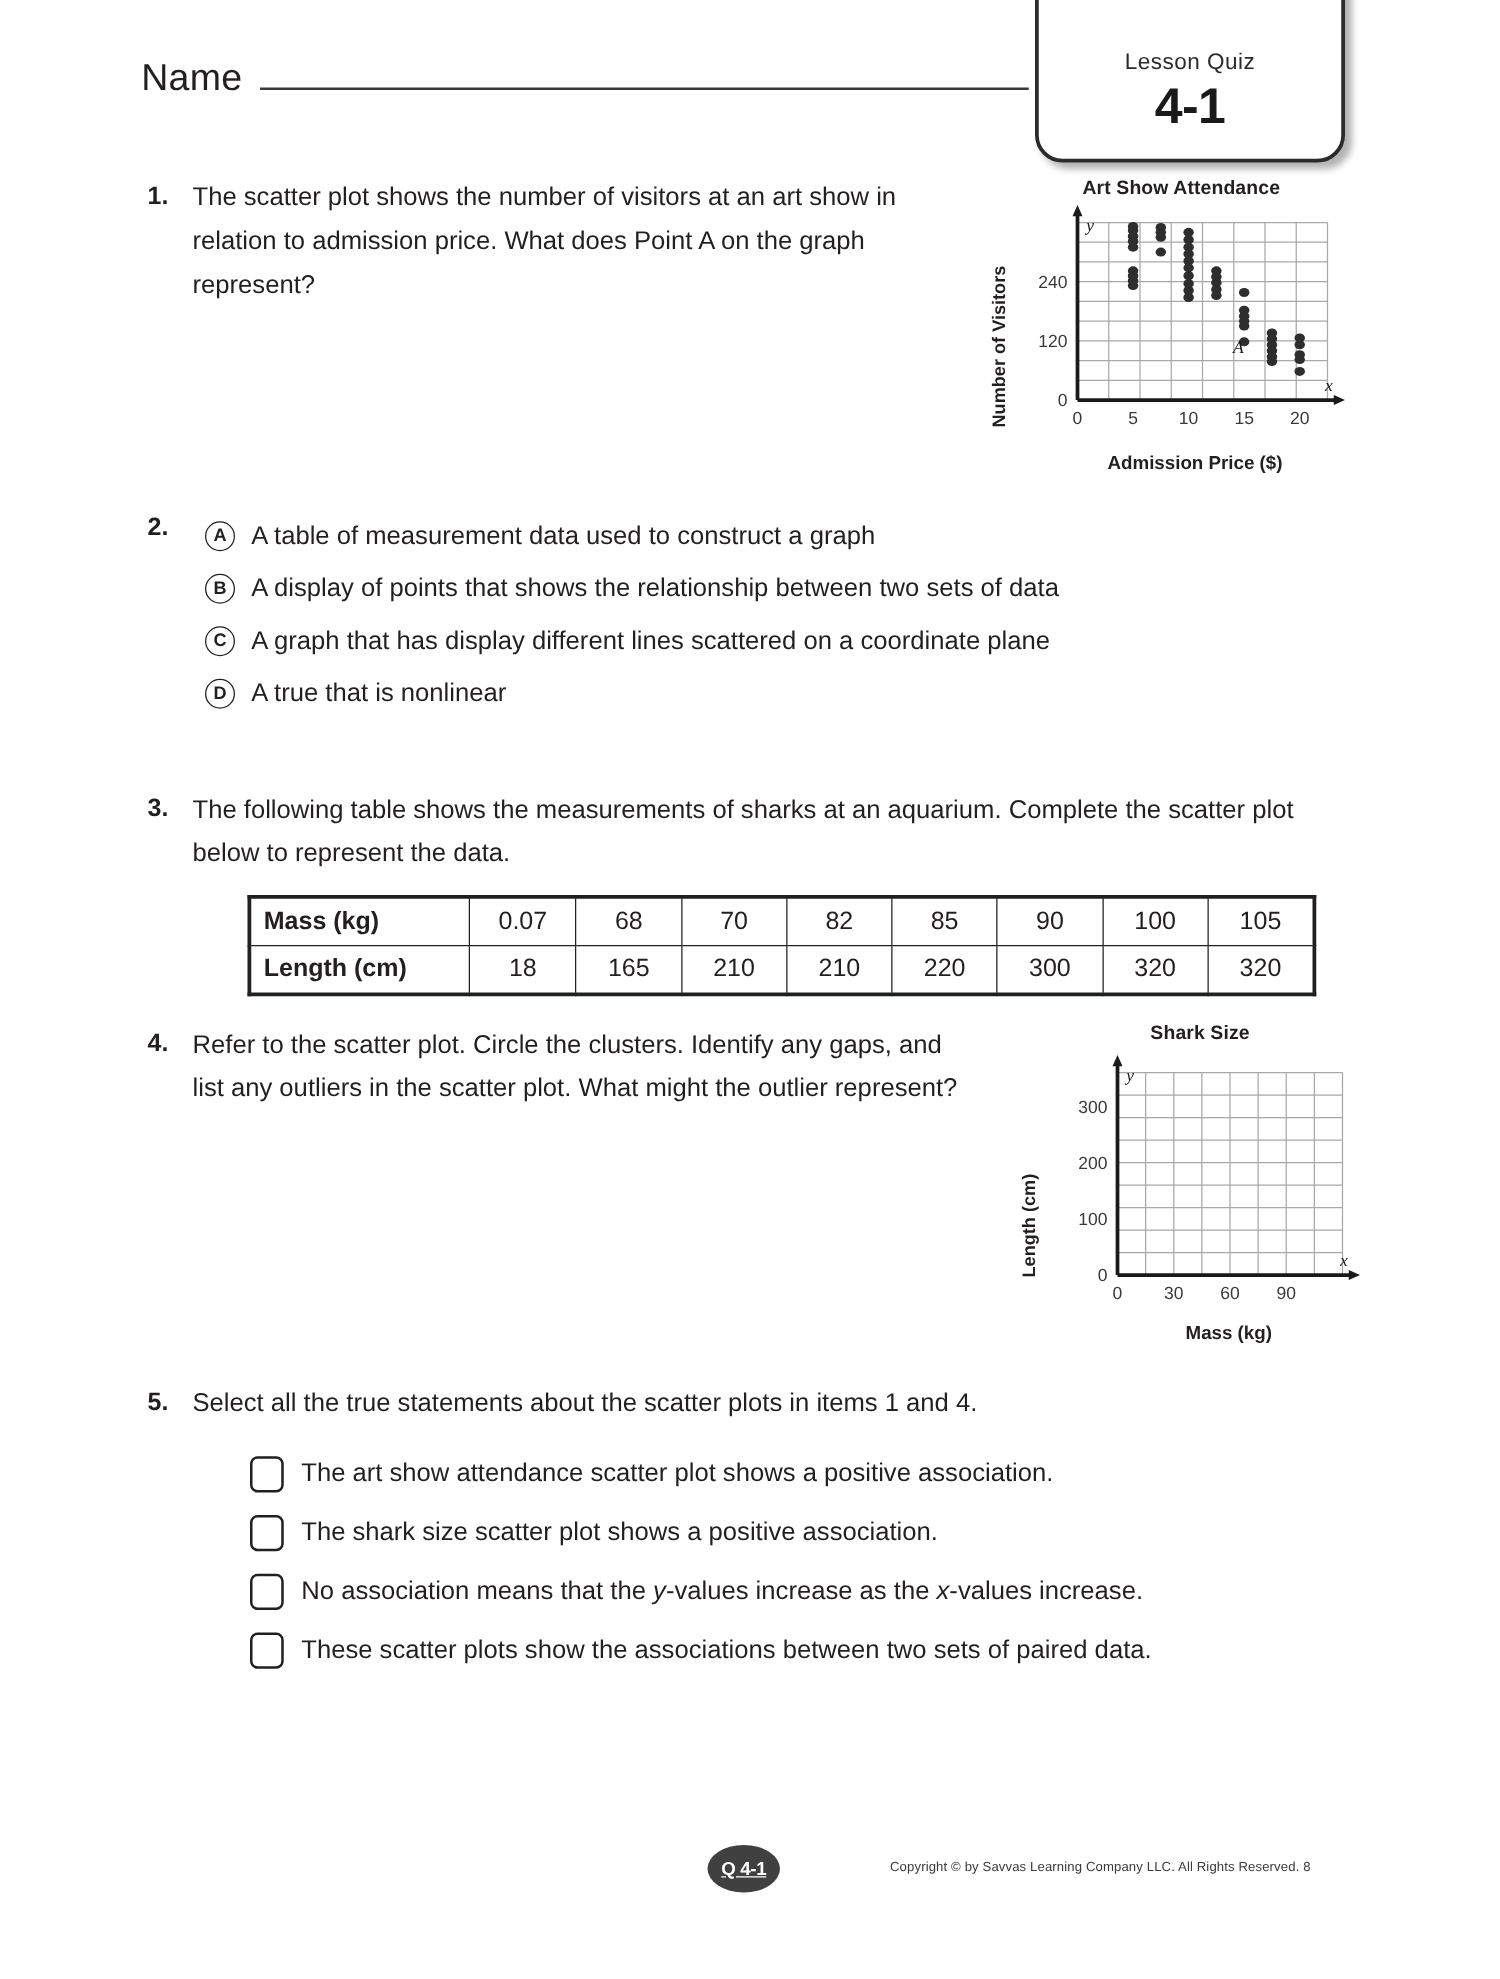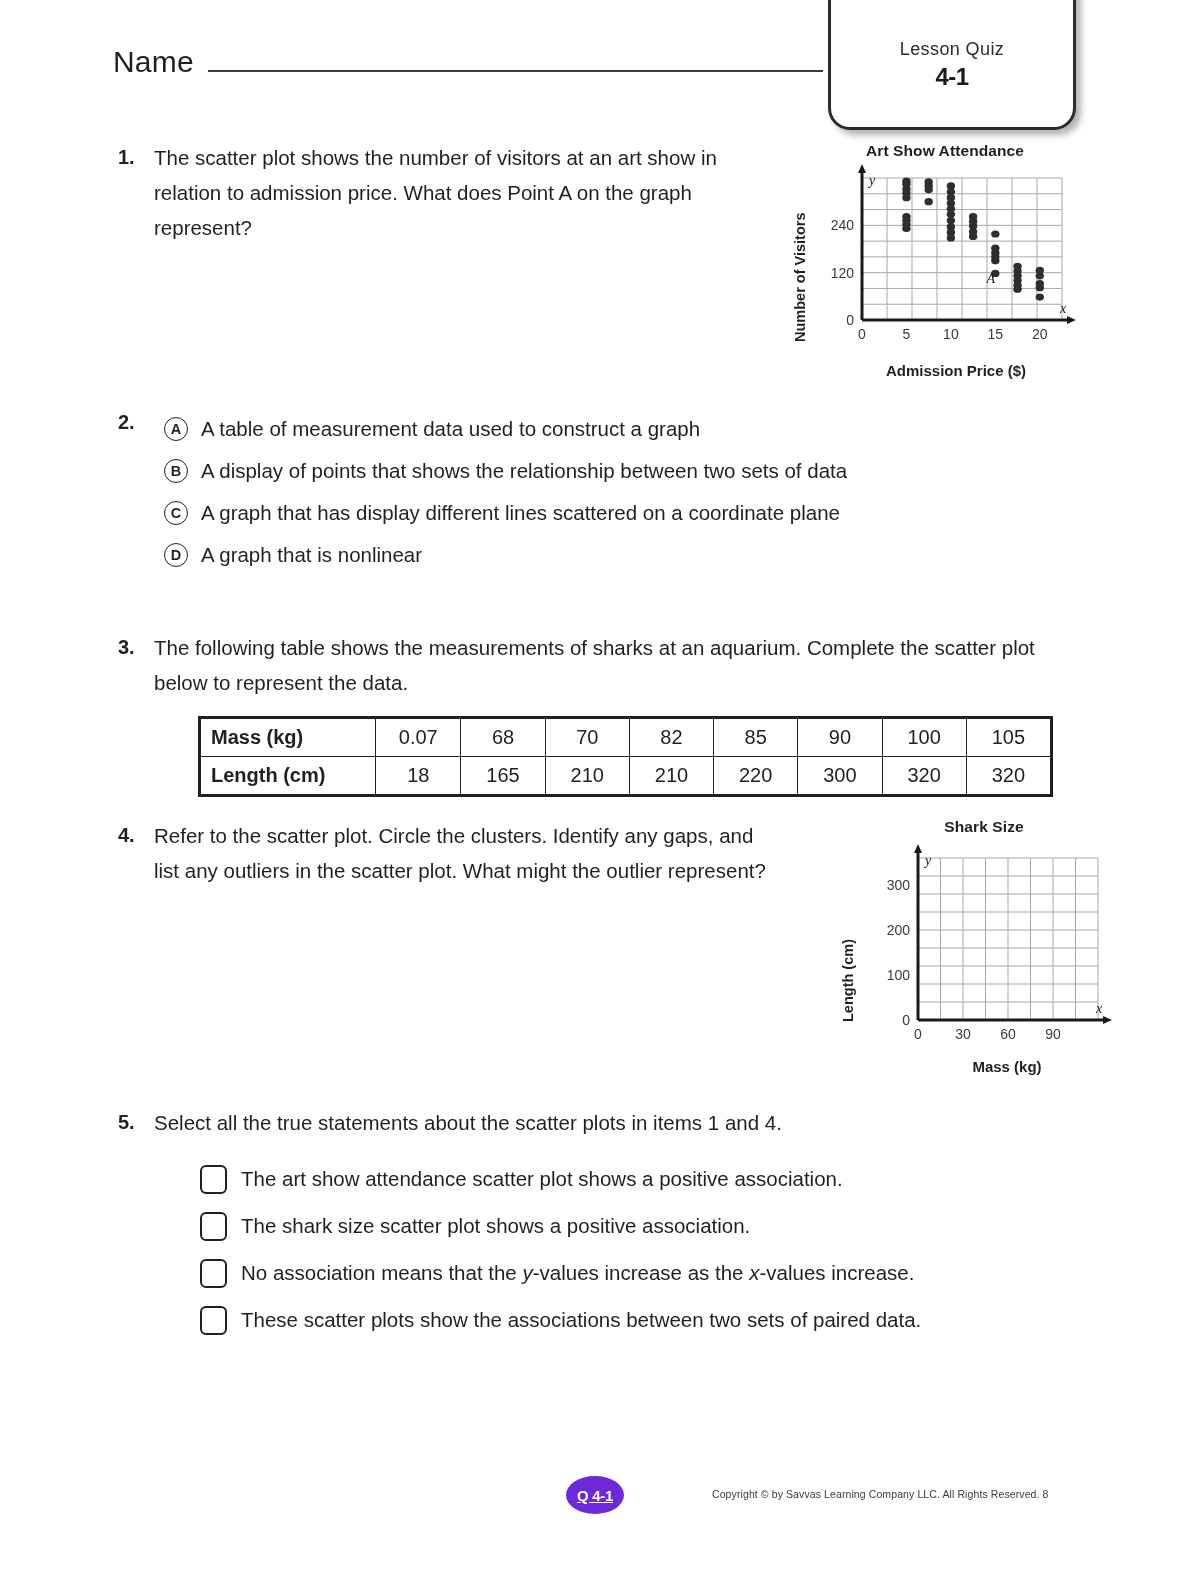--- a/index.html
+++ b/index.html
@@ -56,21 +56,21 @@
     justify-content: flex-start;
     padding-top: 88px;
   }
   .quiz-tab .lesson-quiz-label {
     font-size: 18px;
     font-weight: 400;
     color: #2b2b2b;
     letter-spacing: .4px;
   }
   .quiz-tab .lesson-number {
-    font-size: 24px;
+    font-size: 40px;
     font-weight: 700;
     color: #1a1a1a;
     margin-top: 3px;
     letter-spacing: -.5px;
   }
 
   
   .question {
     position: absolute;
     display: flex;
@@ -189,21 +189,21 @@
     white-space: nowrap;
   }
 
   
   .footer-badge {
     position: absolute;
     left: 566px;
     top: 1476px;
     width: 58px;
     height: 38px;
-    background: #6d28d9;
+    background: #404040;
     border-radius: 50%;
     color: #ffffff;
     font-size: 15px;
     font-weight: 700;
     display: flex;
     align-items: center;
     justify-content: center;
     letter-spacing: -.3px;
     text-decoration: underline;
   }
@@ -337,21 +337,21 @@
       <div class="choice-row">
         <span class="choice-bubble">B</span>
         <span class="choice-text">A display of points that shows the relationship between two sets of data</span>
       </div>
       <div class="choice-row">
         <span class="choice-bubble">C</span>
         <span class="choice-text">A graph that has display different lines scattered on a coordinate plane</span>
       </div>
       <div class="choice-row">
         <span class="choice-bubble">D</span>
-        <span class="choice-text">A graph that is nonlinear</span>
+        <span class="choice-text">A true that is nonlinear</span>
       </div>
     </div>
   </div>
 </div>
 
 <div class="question" style="left:118px; top:630px; width:935px;">
   <span class="q-num">3.</span>
   <div class="q-body">
     <div class="q-text">The following table shows the measurements of sharks at an aquarium. Complete the scatter plot below to represent the data.</div>
     <table class="data-table" style="margin-left:44px;">
@@ -383,21 +383,21 @@
   </div>
 </div>
 
 <div class="question" style="left:118px; top:818px; width:660px;">
   <span class="q-num">4.</span>
   <div class="q-body">
     <div class="q-text">Refer to the scatter plot. Circle the clusters. Identify any gaps, and list any outliers in the scatter plot. What might the outlier represent?</div>
   </div>
 </div>
 
-<div class="chart" style="left:816px; top:818px; width:300px;">
+<div class="chart" style="left:792px; top:818px; width:300px;">
   <div class="chart-title" style="margin-left:36px;">Shark Size</div>
   <div style="position:relative; height:220px;">
     <span class="ylabel" style="left:24px; top:186px; font-size:14.5px;">Length (cm)</span>
     <svg id="chart2-svg" width="300" height="220">
         <line x1="102" y1="22" x2="102" y2="184" stroke="#a8a8a8" stroke-width="1"></line>
         <line x1="124.5" y1="22" x2="124.5" y2="184" stroke="#a8a8a8" stroke-width="1"></line>
         <line x1="147" y1="22" x2="147" y2="184" stroke="#a8a8a8" stroke-width="1"></line>
         <line x1="169.5" y1="22" x2="169.5" y2="184" stroke="#a8a8a8" stroke-width="1"></line>
         <line x1="192" y1="22" x2="192" y2="184" stroke="#a8a8a8" stroke-width="1"></line>
         <line x1="214.5" y1="22" x2="214.5" y2="184" stroke="#a8a8a8" stroke-width="1"></line>

